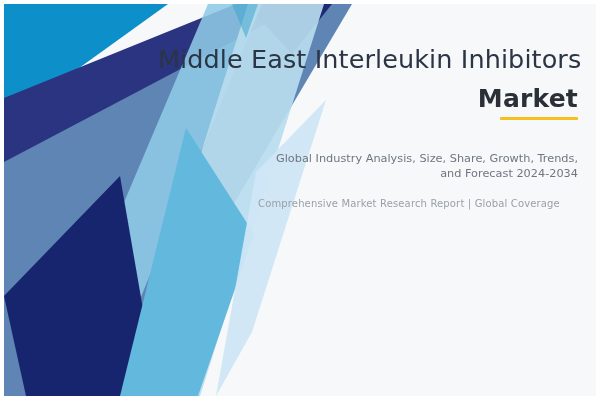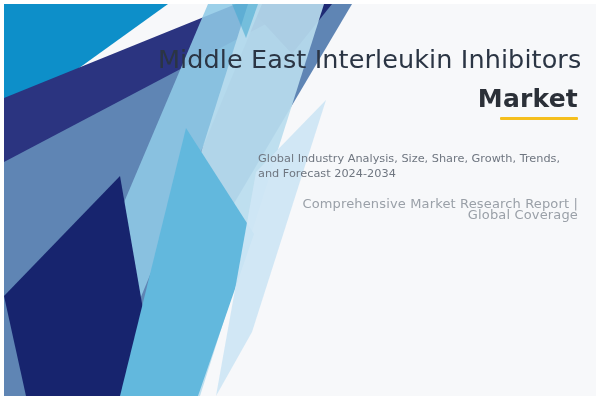--- a/index.html
+++ b/index.html
@@ -67,33 +67,32 @@
     margin-left: auto;
     margin-top: 3px;
     background: #f5bf1e;
     border-radius: 1px;
   }
   #subtitle {
     position: absolute;
     right: 22px;
     top: 152px;
     width: 320px;
-    text-align: left;
+    text-align: right;
     font-size: 11.3px;
     line-height: 14.5px;
     color: #6f7680;
     font-weight: 400;
   }
   #byline {
     position: absolute;
     right: 22px;
     top: 198px;
     width: 320px;
-    text-align: right;
-    font-size: 13px;
+    font-size: 10px;
     line-height: 11px;
     color: #9aa0a8;
     font-weight: 400;
     letter-spacing: 0.15px;
   }
 </style>
 </head>
 <body>
 
 <div id="cover">

